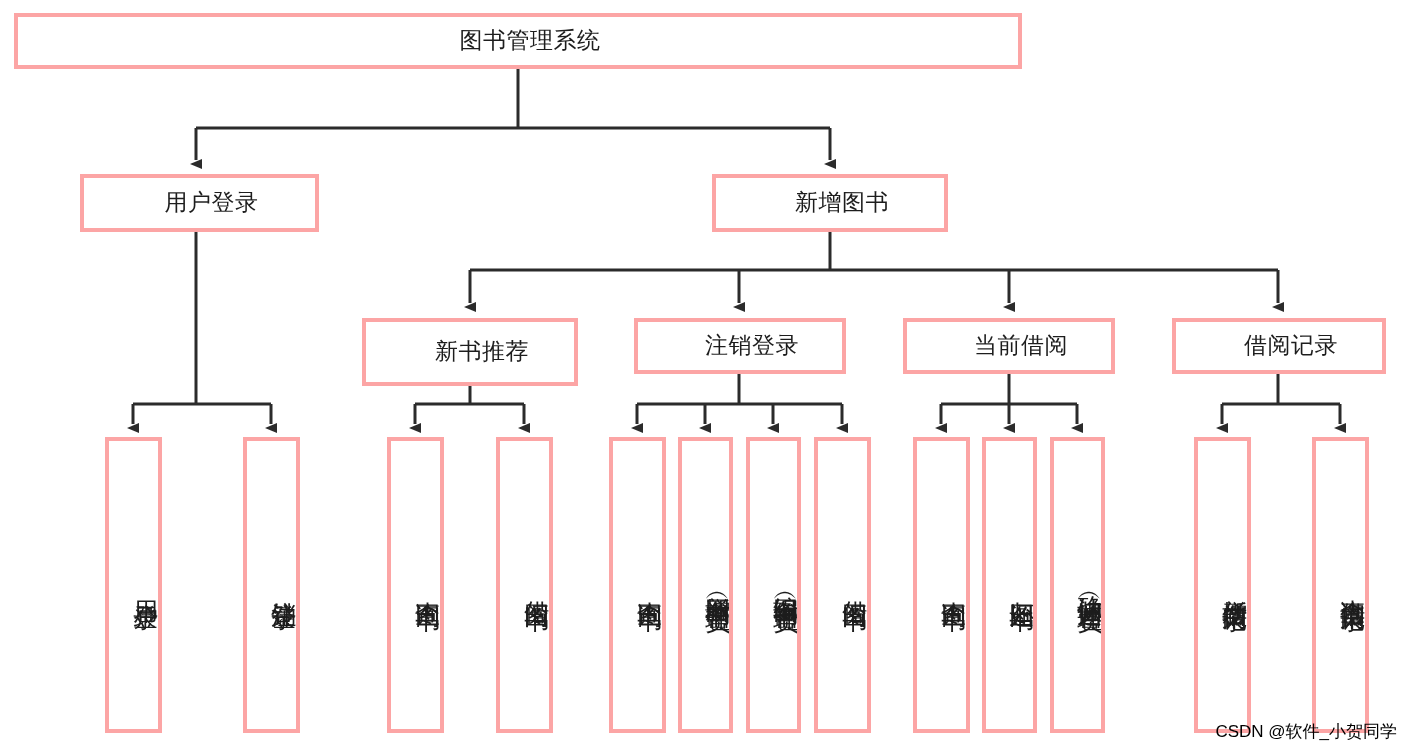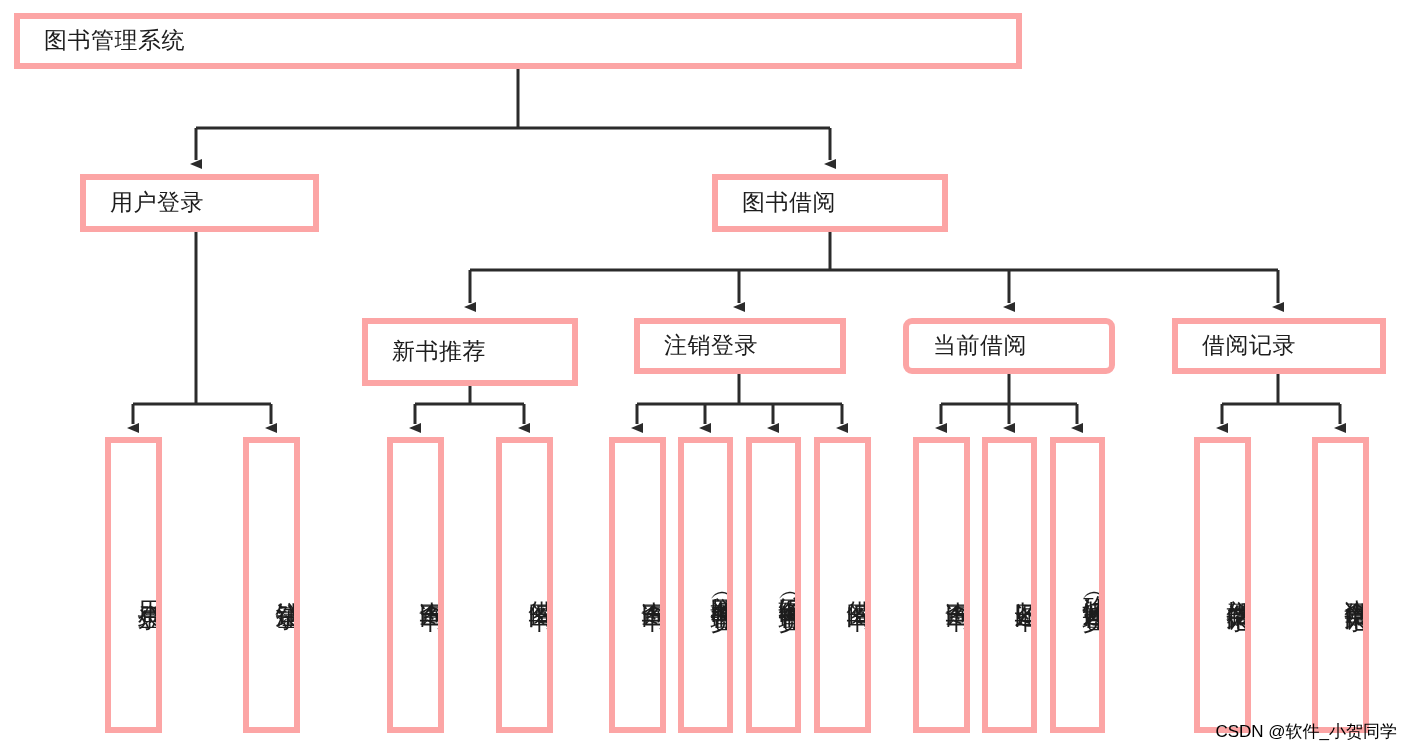--- a/index.html
+++ b/index.html
@@ -20,24 +20,25 @@
   #diagram-svg {
     position: absolute;
     left: 0;
     top: 0;
     width: 1405px;
     height: 747px;
   }
   .node-box {
     position: absolute;
     box-sizing: border-box;
-    border: 6px solid #fca5a5;
+    border: 4px solid #fca5a5;
     background: #ffffff;
     display: flex;
     align-items: center;
+    justify-content: center;
     overflow: hidden;
     padding-left: 24px;
   }
   .node-label {
     color: #1d1d1d;
     font-family: "Liberation Sans", "DejaVu Sans", sans-serif;
     white-space: nowrap;
     line-height: 1.18;
     letter-spacing: 0.5px;
   }
@@ -131,30 +132,30 @@
   </svg>
 
   <div class="node-box horizontal" style="left:14px; top:13px; width:1008px; height:56px;">
     <span class="node-label">图书管理系统</span>
   </div>
 
   <div class="node-box horizontal" style="left:80px; top:174px; width:239px; height:58px;">
     <span class="node-label">用户登录</span>
   </div>
   <div class="node-box horizontal" style="left:712px; top:174px; width:236px; height:58px;">
-    <span class="node-label">图书借阅</span>
+    <span class="node-label">新增图书</span>
   </div>
 
   <div class="node-box horizontal" style="left:362px; top:318px; width:216px; height:68px;">
     <span class="node-label">新书推荐</span>
   </div>
   <div class="node-box horizontal" style="left:634px; top:318px; width:212px; height:56px;">
     <span class="node-label">注销登录</span>
   </div>
-  <div class="node-box horizontal" style="left:903px; top:318px; width:212px; height:56px;border-radius:9px;">
+  <div class="node-box horizontal" style="left:903px; top:318px; width:212px; height:56px;">
     <span class="node-label">当前借阅</span>
   </div>
   <div class="node-box horizontal" style="left:1172px; top:318px; width:214px; height:56px;">
     <span class="node-label">借阅记录</span>
   </div>
 
   <div class="node-box vertical" style="left:105px; top:437px; width:57px; height:296px;">
     <span class="node-label">用户登录</span>
   </div>
   <div class="node-box vertical" style="left:243px; top:437px; width:57px; height:296px;">

